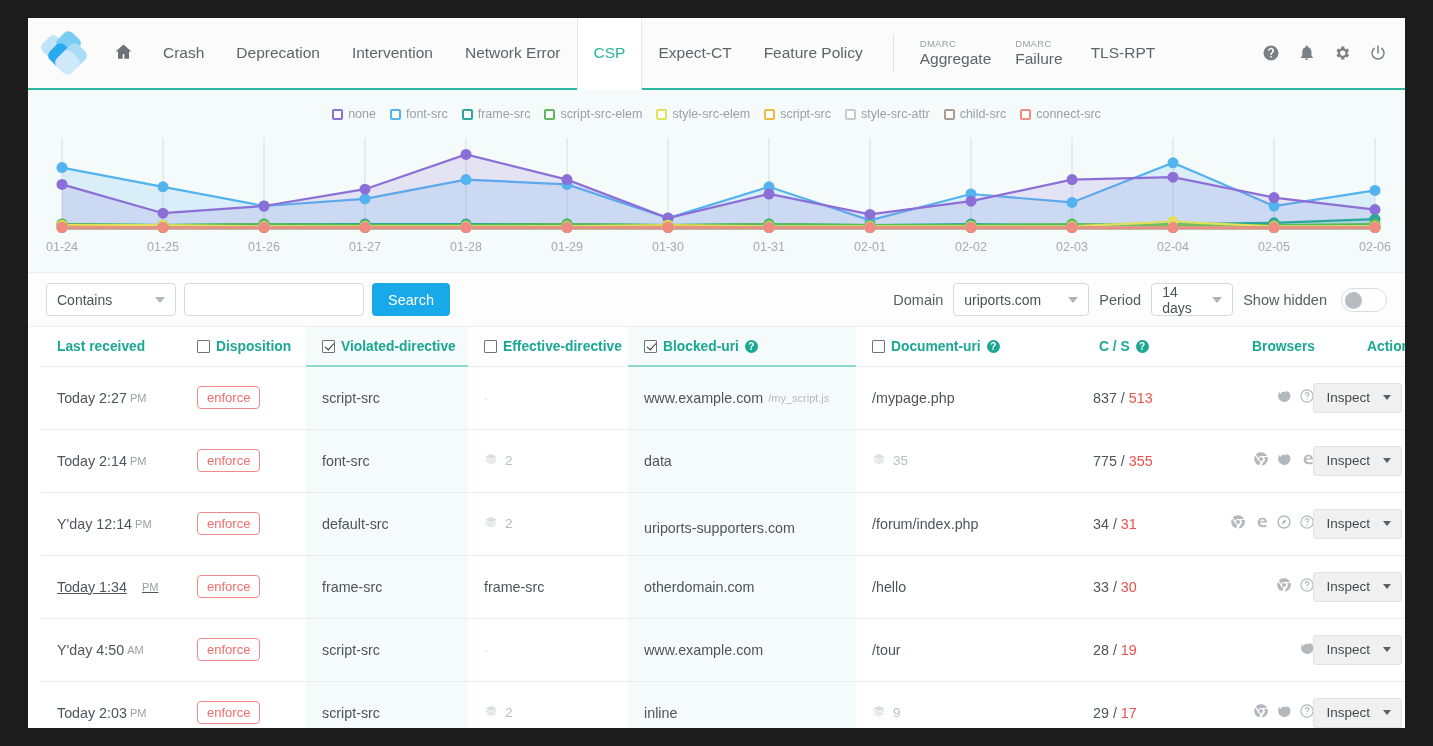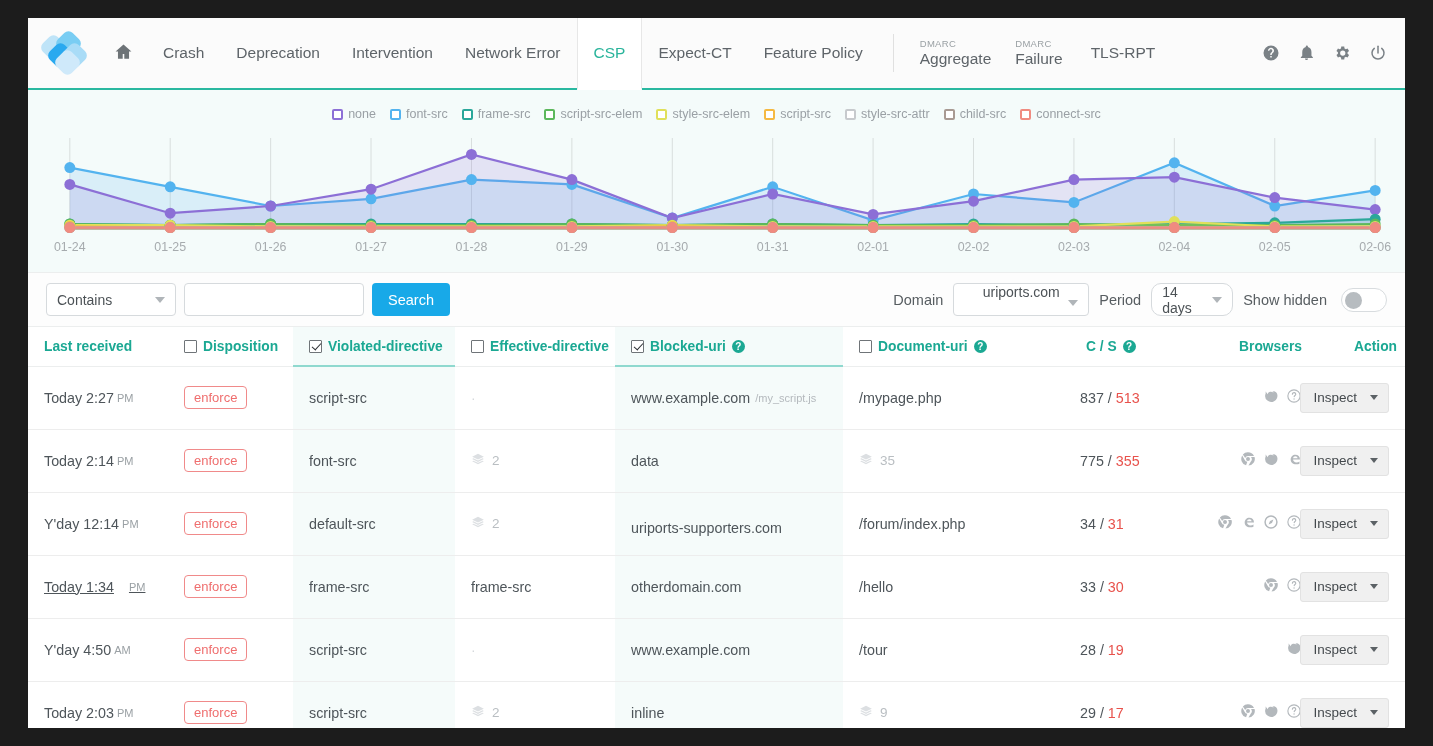--- a/index.html
+++ b/index.html
@@ -97,21 +97,21 @@
   .legend {
     display: flex; justify-content: center; align-items: flex-end;
     gap: 14px; padding-top: 17px;
     font-size: 12.5px; color: #9aa0a5;
   }
   .legend-item { display: flex; align-items: center; gap: 5px; }
   .legend-box {
     width: 11px; height: 11px; border-radius: 2px;
     background: #ffffff;
   }
-  .chart-area { position: absolute; left: 0; right: 0; top: 46px; height: 136px; padding-left: 8px; }
+  .chart-area { position: absolute; left: 0; right: 0; top: 46px; height: 136px; }
   .chart-area svg { display: block; width: 100%; height: 100%; }
 
   
   .filterbar {
     height: 55px;
     background: #fdfdfd;
     border-top: 1px solid #eceeee;
     border-bottom: 1px solid #eceeee;
     display: flex; align-items: center;
     padding: 0 18px;
@@ -142,35 +142,35 @@
     color: #4c5256; background: #fff; outline: none;
   }
   .search-btn {
     height: 33px; margin-left: 8px; padding: 0 16px;
     background: #18a9e8; color: #fff; border: 0; border-radius: 4px;
     font-family: "Liberation Sans", sans-serif; font-size: 14.5px;
     cursor: pointer;
   }
   .fb-right { margin-left: auto; display: flex; align-items: center; gap: 10px; }
   .fb-label { font-size: 14.5px; color: #575d61; }
-  #domain-select { width: 136px; flex-direction: column; }
-  #period-select { width: 82px; border-radius: 10px; }
+  #domain-select { width: 136px; }
+  #period-select { width: 82px; }
   .toggle {
     width: 46px; height: 24px; border-radius: 12px;
     background: #ffffff; border: 1px solid #d8dcdf;
     position: relative; cursor: pointer; margin-left: 4px;
   }
   .toggle .knob {
     position: absolute; left: 3px; top: 3px;
     width: 17px; height: 17px; border-radius: 50%;
     background: #b7bcc0;
   }
 
   
-  .table-wrap { background: #fff; }
+  .table-wrap { background: #fff; padding-left: 13px; }
   table { width: 100%; border-collapse: collapse; table-layout: fixed; }
   thead th {
     font-size: 13.8px; color: #1ba893; font-weight: bold;
     text-align: left; padding: 12px 0 11px 0;
     border-bottom: 1px solid #eceeee;
     vertical-align: middle;
     white-space: nowrap;
   }
   thead th.hl { background: #f4fbfa; border-bottom: 2px solid #8fd9cf; }
   th .inner, td .inner { padding-left: 16px; padding-right: 8px; display: flex; align-items: center; gap: 6px; }

